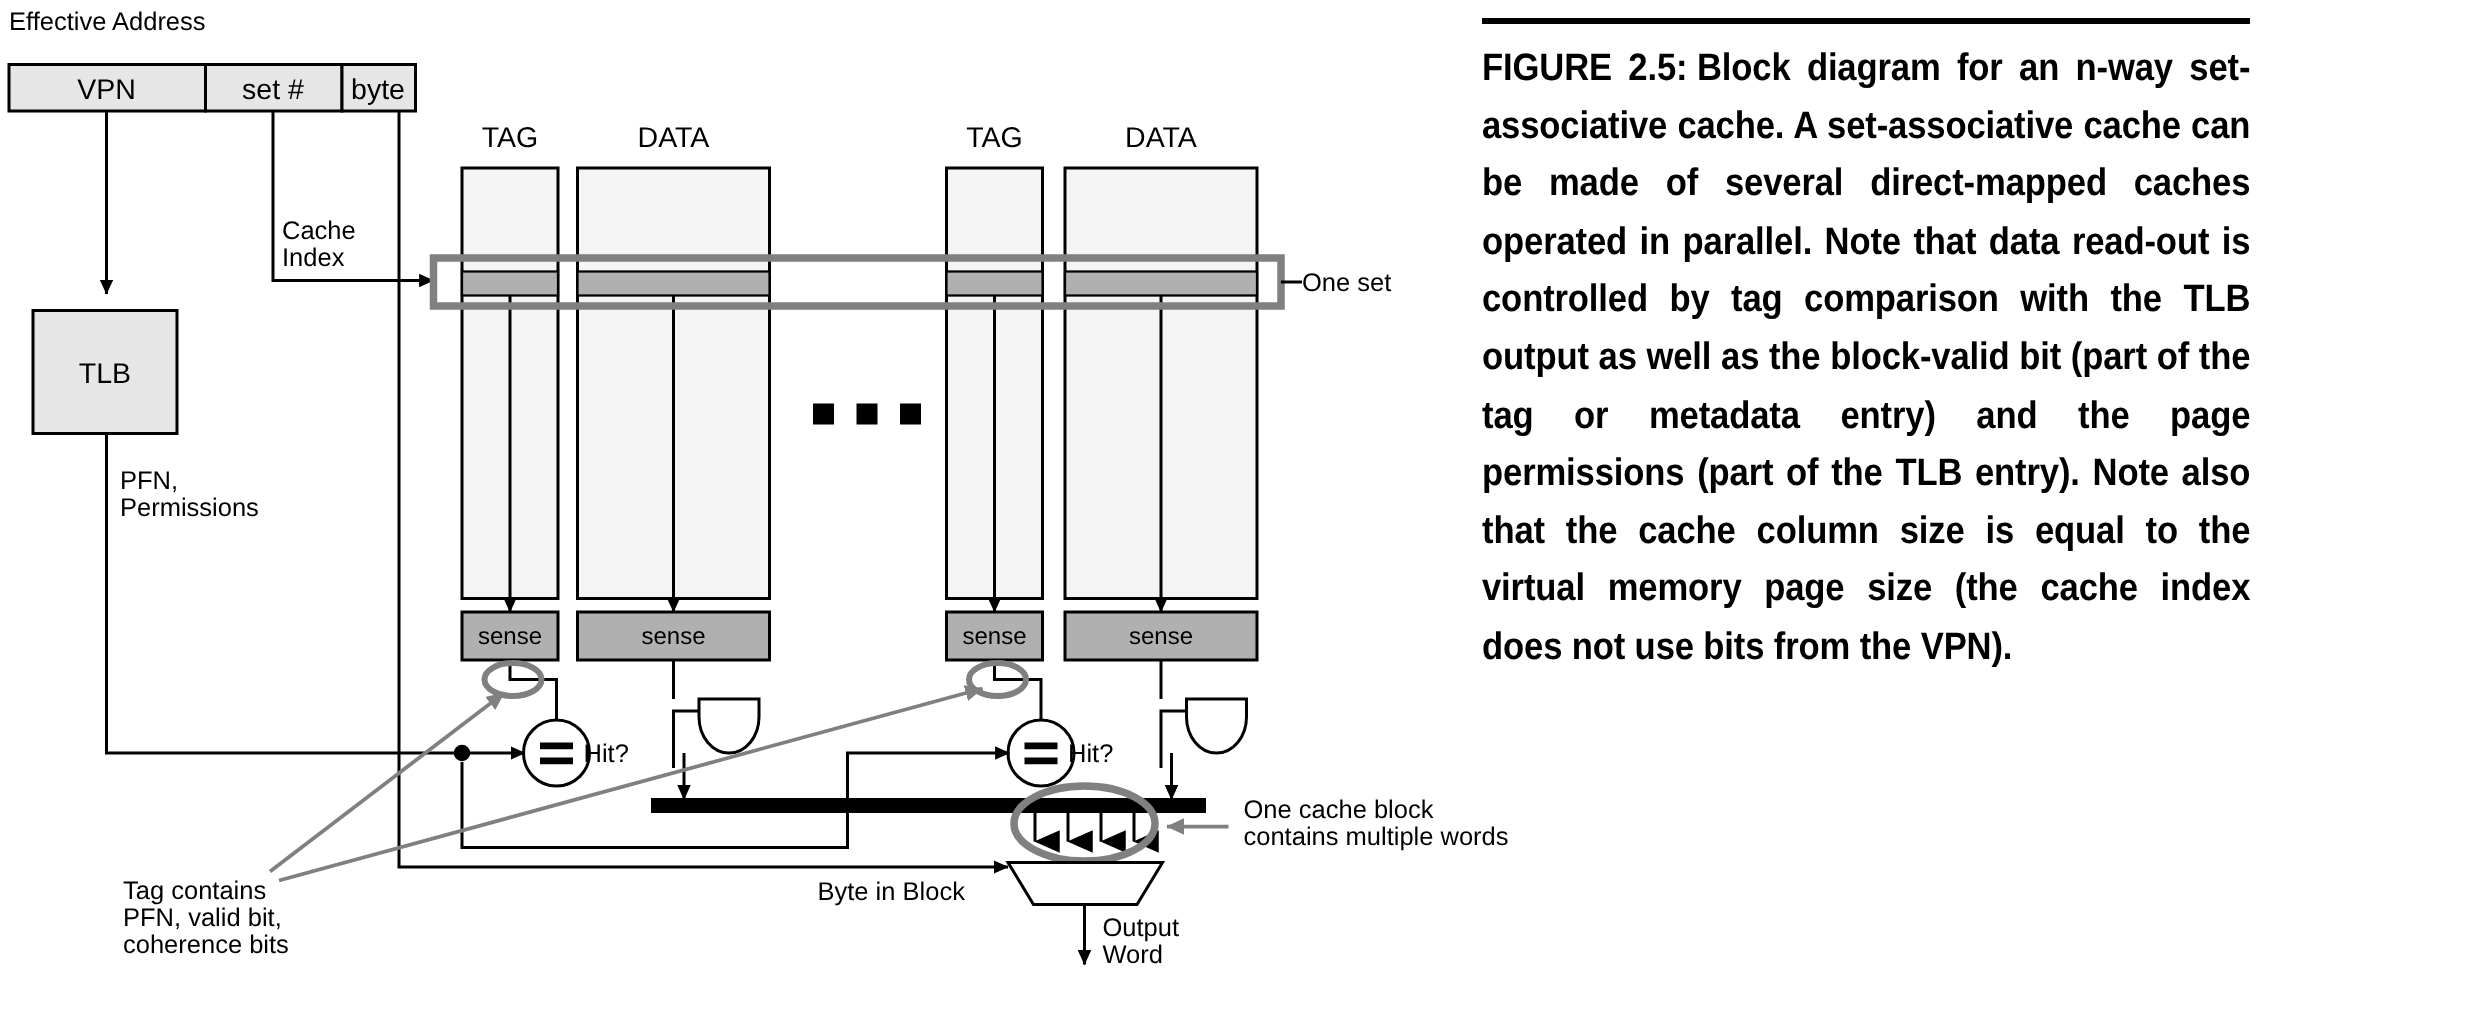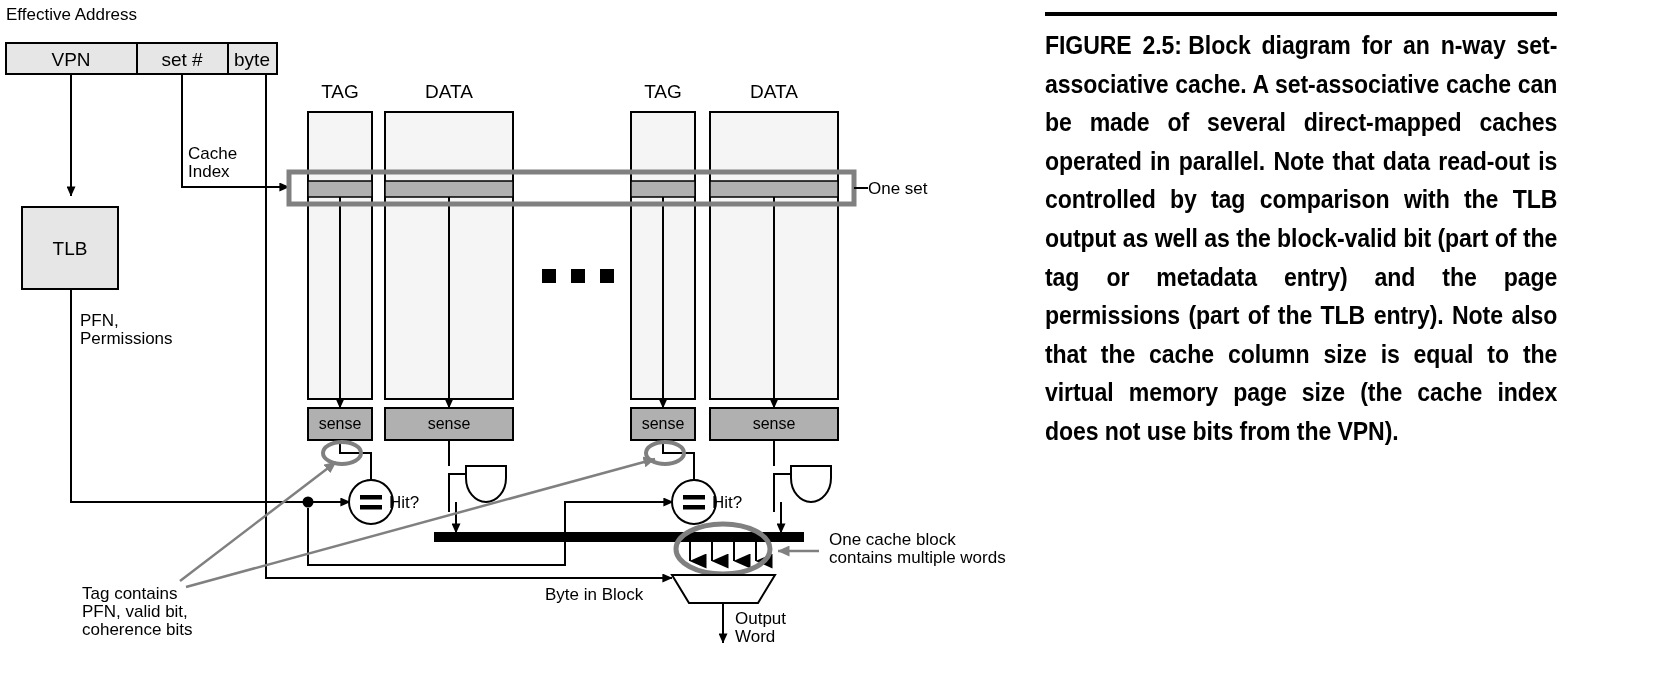--- a/index.html
+++ b/index.html
@@ -13,21 +13,21 @@
   #diagram svg{display:block;}
 
   .dlabel{font-family:"Liberation Sans","DejaVu Sans",sans-serif;
           font-size:17px;fill:#000;}
   .boxlabel{font-family:"Liberation Sans","DejaVu Sans",sans-serif;
           font-size:19px;fill:#000;}
   .senselabel{font-family:"Liberation Sans","DejaVu Sans",sans-serif;
           font-size:16px;fill:#000;}
 
   
-  #caption{position:absolute;left:1045px;top:0;width:524px;height:686px;}
+  #caption{position:absolute;left:988px;top:0;width:524px;height:686px;}
   #caption .rule{position:absolute;left:0;top:12px;width:512px;height:4px;
                  background:#000;}
   #caption .captext{position:absolute;left:0;top:26px;width:512px;
       font-family:"Liberation Sans","DejaVu Sans",sans-serif;
       font-weight:bold;font-size:25.5px;line-height:38.6px;
       text-align:justify;color:#000;
       transform:scaleX(0.905);transform-origin:left top;
       width:566px;letter-spacing:-0.1px;}
   #caption .captext .figno{white-space:nowrap;}
   #caption .captext .gap{display:inline-block;width:7px;}

